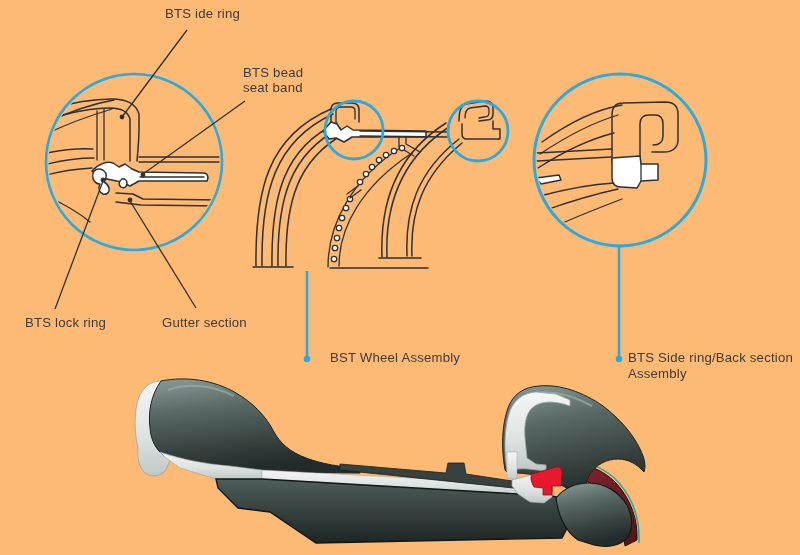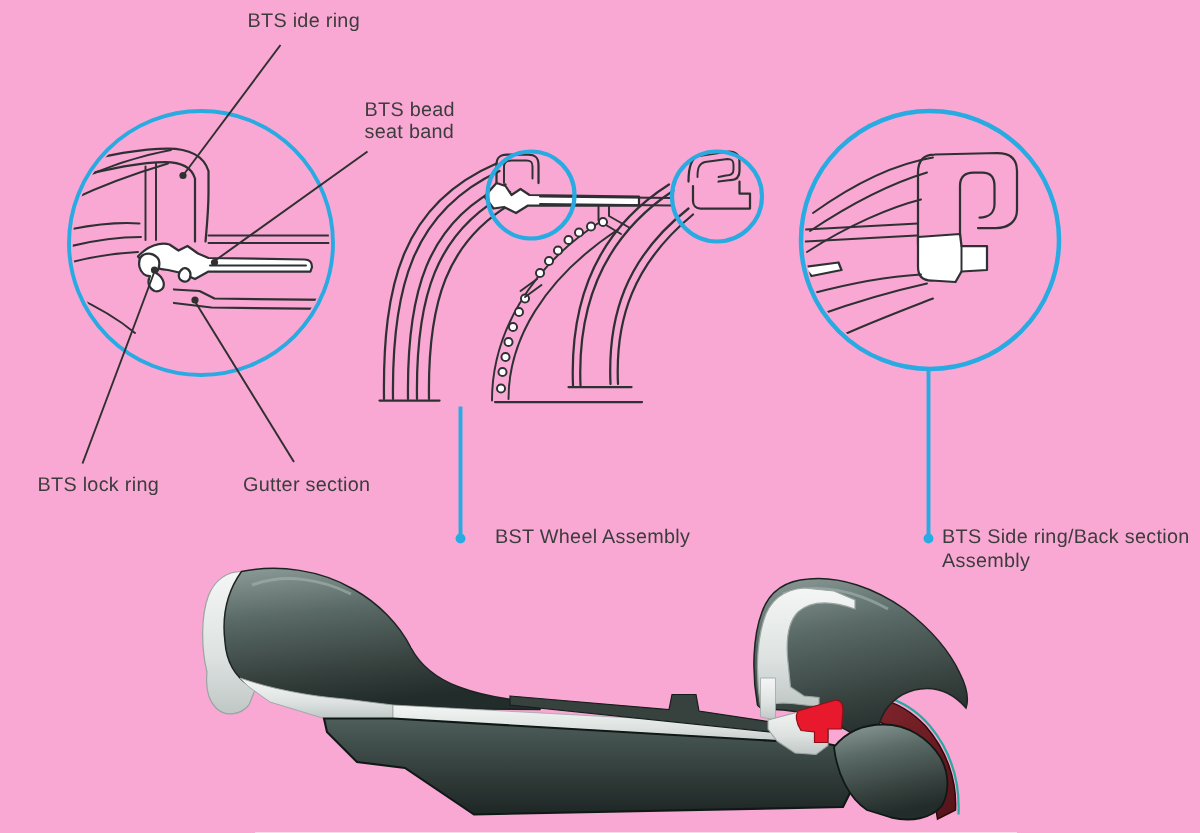--- a/index.html
+++ b/index.html
@@ -1,16 +1,16 @@
 <!DOCTYPE html>
 <html><head>
 <meta charset="utf-8">
 <style>
   html,body{margin:0;padding:0;background:#ffffff;}
-  #stage{position:relative;width:800px;height:555px;background:#f9a8d4;overflow:hidden;
+  #stage{position:relative;width:800px;height:555px;background:#fdba74;overflow:hidden;
          font-family:"Liberation Sans",sans-serif;}
   .lbl{font:13.2px "Liberation Sans",sans-serif;fill:#3c3c3c;letter-spacing:.2px;}
   .ln{stroke:#2f3033;stroke-width:1.5;fill:none;stroke-linecap:round;stroke-linejoin:round;}
   .lnt{stroke:#2f3033;stroke-width:1.3;fill:none;stroke-linecap:round;stroke-linejoin:round;}
   .lnf{stroke:#2f3033;stroke-width:1.5;fill:#ffffff;stroke-linejoin:round;}
   .leader{stroke:#303030;stroke-width:1.3;fill:none;}
   .dot{fill:#303030;}
   .blue{stroke:#29abe2;fill:none;}
   .bluedot{fill:#29abe2;}
 </style>

